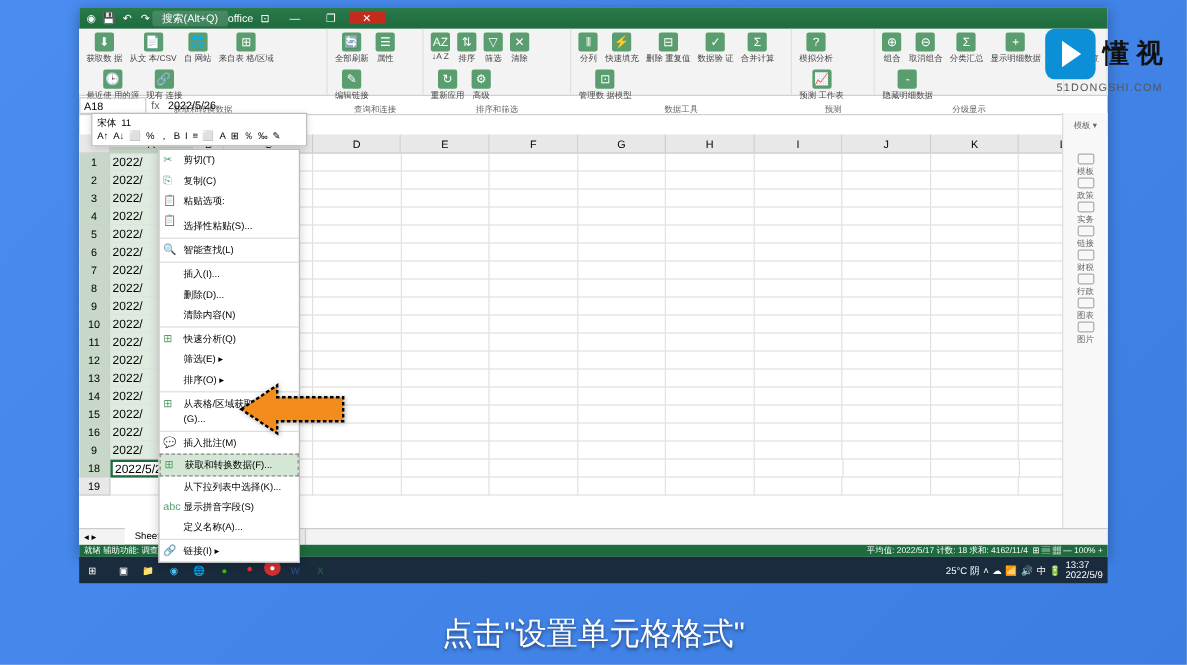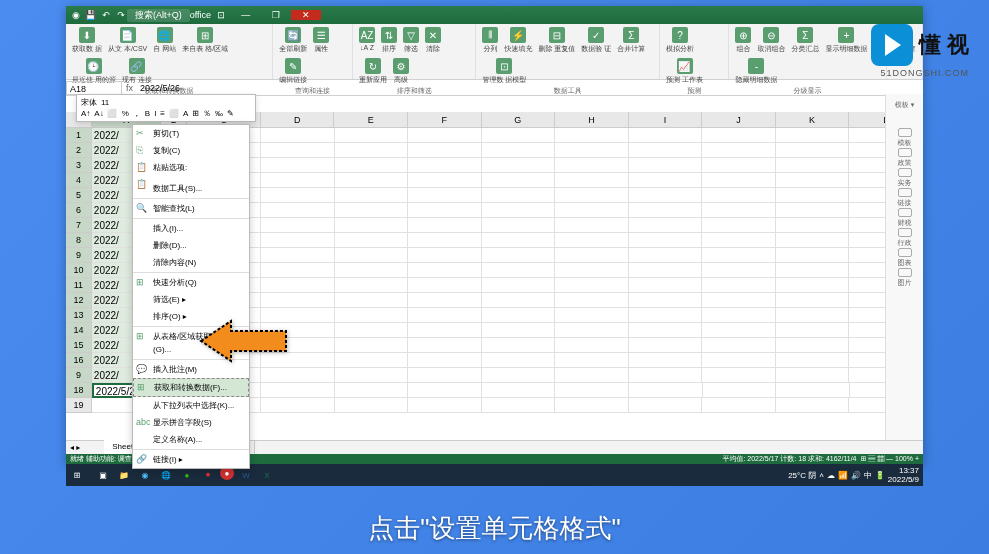--- a/index.html
+++ b/index.html
@@ -630,21 +630,21 @@
   <span class="mt-item">宋体</span>
   <span class="mt-item">11</span>
   <span id="mini-items"><span class="mt-item">A↑</span><span class="mt-item">A↓</span><span class="mt-item">⬜</span><span class="mt-item">%</span><span class="mt-item">，</span><span class="mt-item">B</span><span class="mt-item">I</span><span class="mt-item">≡</span><span class="mt-item">⬜</span><span class="mt-item">A</span><span class="mt-item">⊞</span><span class="mt-item">％</span><span class="mt-item">‰</span><span class="mt-item">✎</span></span>
 </div>
 
 <div class="context-menu" id="context-menu">
     <div class="cm-item"><span class="cm-icon">✂</span><span>剪切(T)</span></div>
     <div class="cm-item"><span class="cm-icon">⎘</span><span>复制(C)</span></div>
     <div class="cm-item"><span class="cm-icon">📋</span><span>粘贴选项:</span></div>
     <div class="cm-item"><span class="cm-icon">📋</span><span></span></div>
-    <div class="cm-item"><span>数据工具(S)...</span></div>
+    <div class="cm-item"><span>选择性粘贴(S)...</span></div>
     <div class="cm-sep"></div>
     <div class="cm-item"><span class="cm-icon">🔍</span><span>智能查找(L)</span></div>
     <div class="cm-sep"></div>
     <div class="cm-item"><span>插入(I)...</span></div>
     <div class="cm-item"><span>删除(D)...</span></div>
     <div class="cm-item"><span>清除内容(N)</span></div>
     <div class="cm-sep"></div>
     <div class="cm-item"><span class="cm-icon">⊞</span><span>快速分析(Q)</span></div>
     <div class="cm-item"><span>筛选(E)  ▸</span></div>
     <div class="cm-item"><span>排序(O)  ▸</span></div>
@@ -680,20 +680,20 @@
     <span style="color:#217346">X</span>
   </div>
   <div class="tray">
     <span>25°C 阴</span>
     <span>˄</span>
     <span>☁</span>
     <span>📶</span>
     <span>🔊</span>
     <span>中</span>
     <span>🔋</span>
-    <div style="text-align:right;line-height:9px;">
+    <div style="text-align:left;line-height:9px;">
       <div>13:37</div>
         <div>2022/5/9</div>
     </div>
   </div>
 </div>
 
 <div class="subtitle">点击"设置单元格格式"</div>
 
 </body></html>

